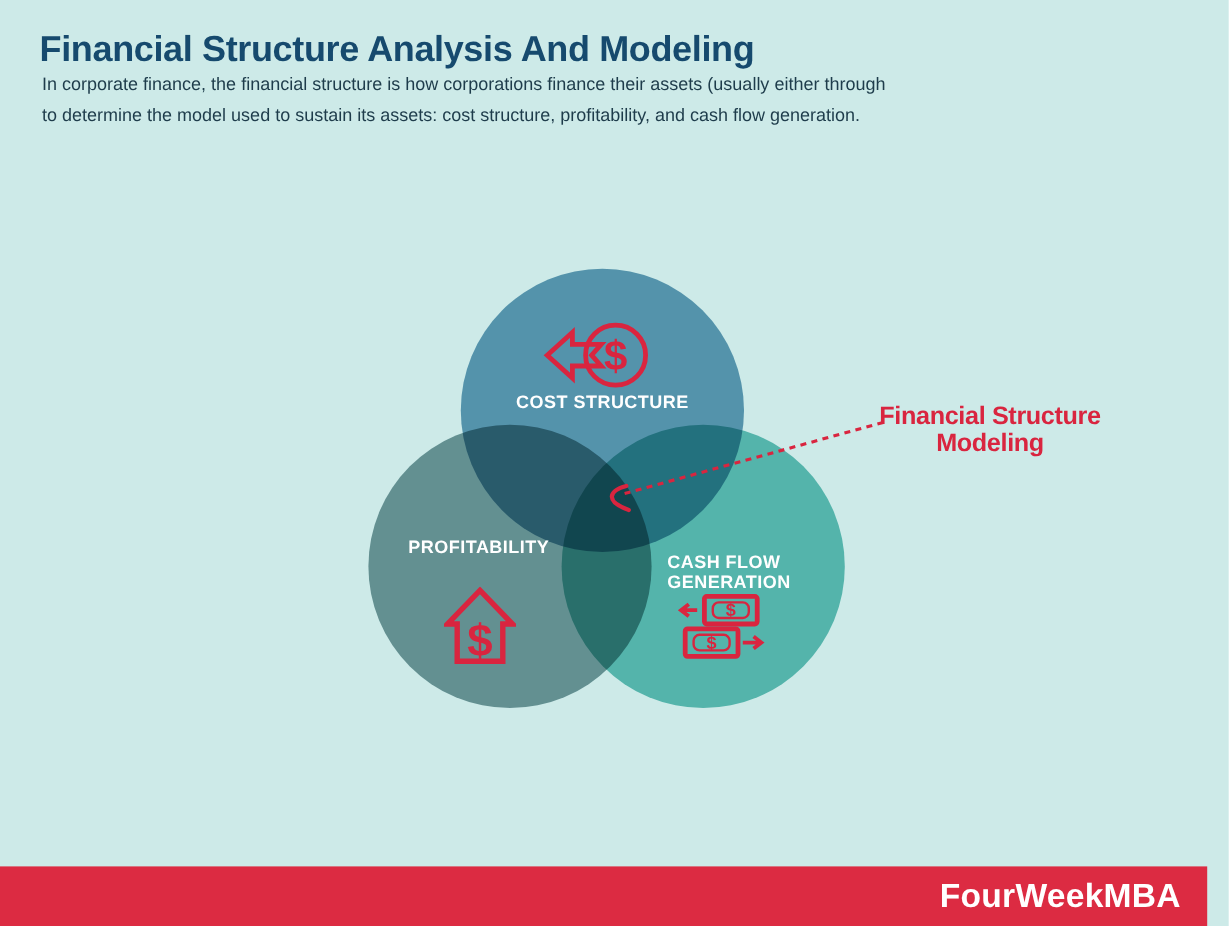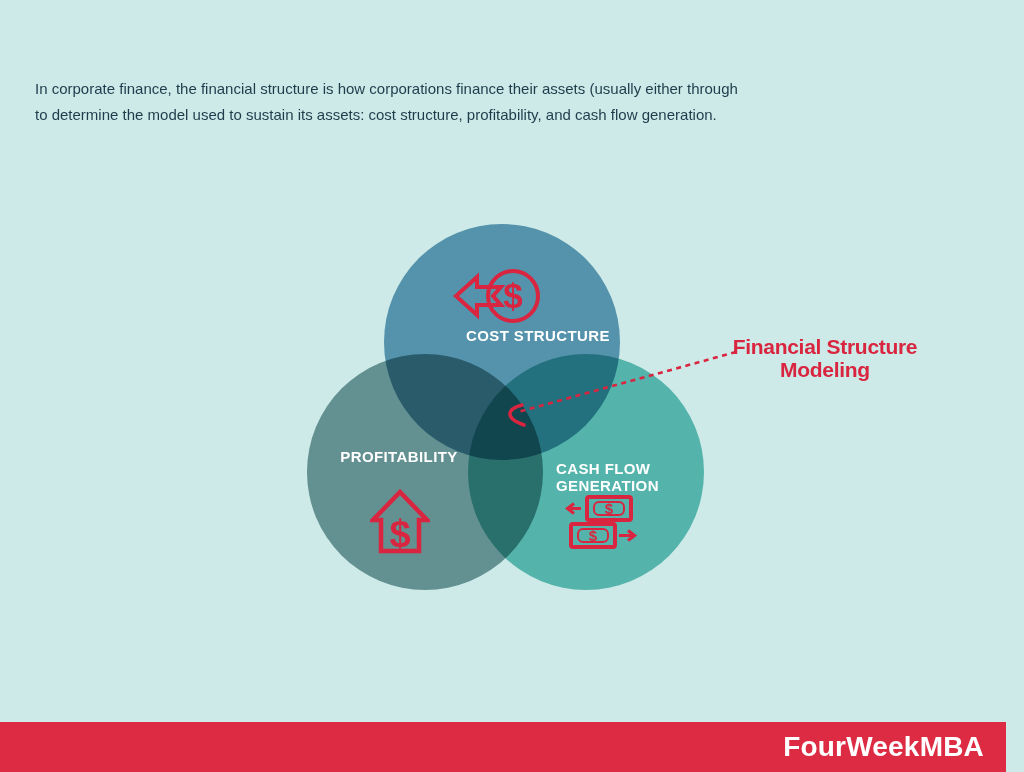--- a/index.html
+++ b/index.html
@@ -4,31 +4,31 @@
 <style>
   html,body{margin:0;padding:0;}
   #canvas{
     position:relative;width:1024px;height:772px;overflow:hidden;
     background:#cdeae8;font-family:"Liberation Sans",sans-serif;
   }
   .title{
     position:absolute;left:33px;top:25px;font-size:30px;font-weight:bold;
     color:#164a6e;letter-spacing:-0.3px;white-space:nowrap;
   }
-  .desc{position:absolute;left:35px;top:76px;color:#1e3c4b;font-size:15px;line-height:26px;}
+  .desc{position:absolute;left:35px;top:58px;color:#1e3c4b;font-size:15px;line-height:26px;}
   .desc div{white-space:nowrap;}
   .circle{position:absolute;width:236px;height:236px;border-radius:50%;mix-blend-mode:multiply;}
   .circle-top{left:384px;top:224px;background:#68a0bc;}
   .circle-left{left:307px;top:354px;background:#7b9da0;}
   .circle-right{left:468px;top:354px;background:#68c4bc;}
   .vlabel{
     position:absolute;color:#ffffff;font-weight:bold;font-size:15px;
     letter-spacing:0.4px;z-index:5;
   }
-  .cost-label{left:384px;top:327px;width:236px;text-align:center;padding-left:36px;}
+  .cost-label{left:384px;top:327px;width:236px;text-align:center;}
   .profit-label{left:299px;top:448px;width:200px;text-align:center;}
   .cash-label{left:556px;top:460px;line-height:17px;text-align:left;}
   .icon-abs{position:absolute;z-index:5;}
   .annotation{
     position:absolute;left:716px;top:335px;width:218px;z-index:6;
     color:#d9253f;font-size:21px;line-height:23px;font-weight:bold;
     text-align:center;letter-spacing:-0.3px;
   }
   .arrow-overlay{position:absolute;left:0;top:0;z-index:4;pointer-events:none;}
   .footer{
@@ -37,20 +37,21 @@
   .brand{
     position:absolute;right:22px;top:0;line-height:50px;color:#ffffff;
     font-size:28px;font-weight:bold;letter-spacing:0.2px;
   }
 </style>
 </head>
 <body>
 
 <div id="canvas">
 
+  <div class="title">Financial Structure Analysis And Modeling</div>
 
   <div class="desc">
     <div>In corporate finance, the financial structure is how corporations finance their assets (usually either through</div>
     <div>to determine the model used to sustain its assets: cost structure, profitability, and cash flow generation.</div>
   </div>
 
   <div class="circle circle-top"></div>
   <div class="circle circle-left"></div>
   <div class="circle circle-right"></div>
 

